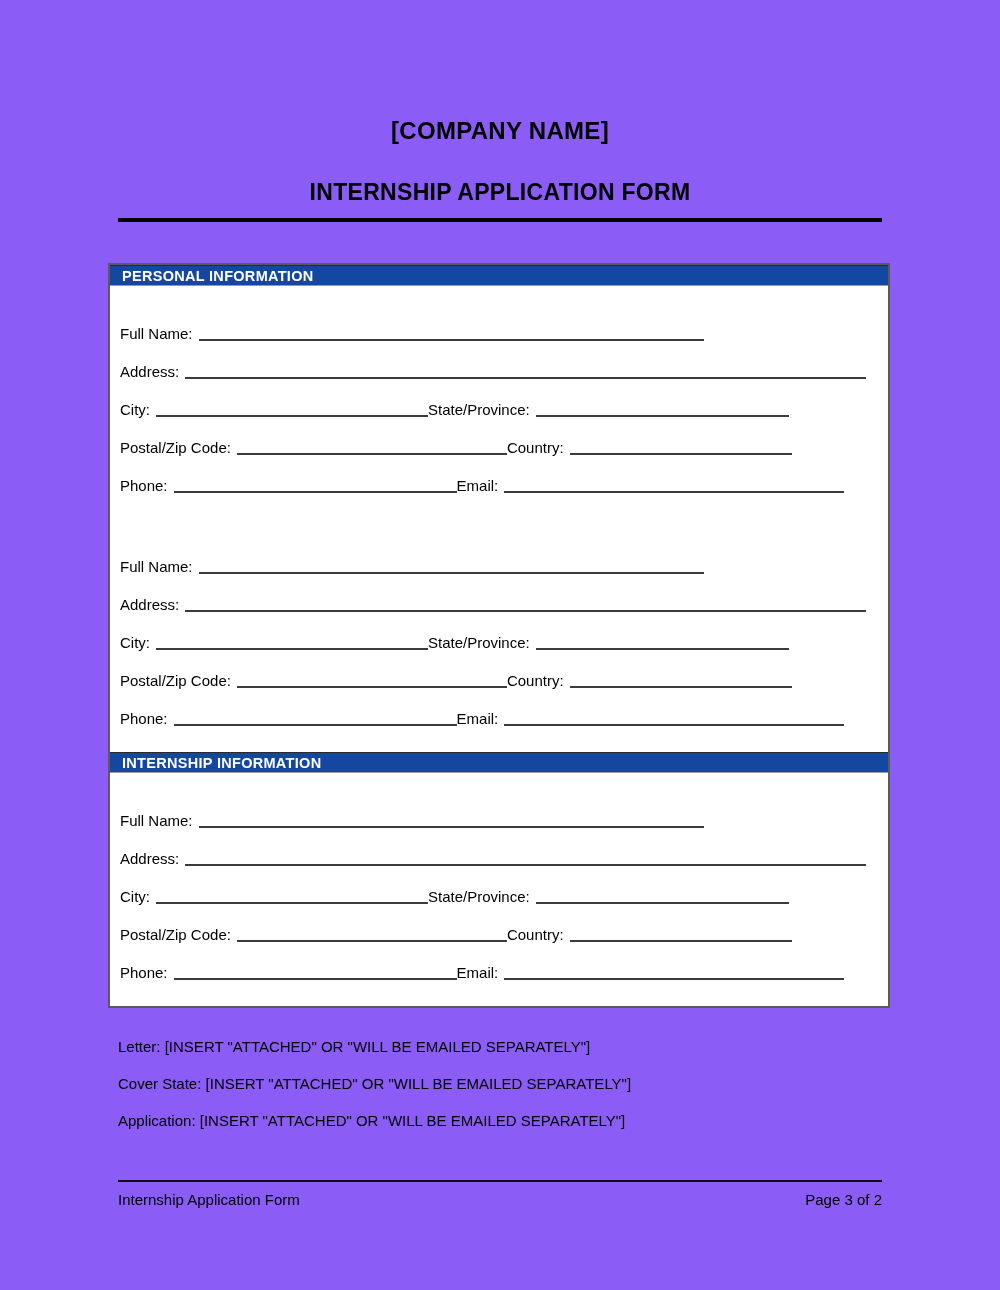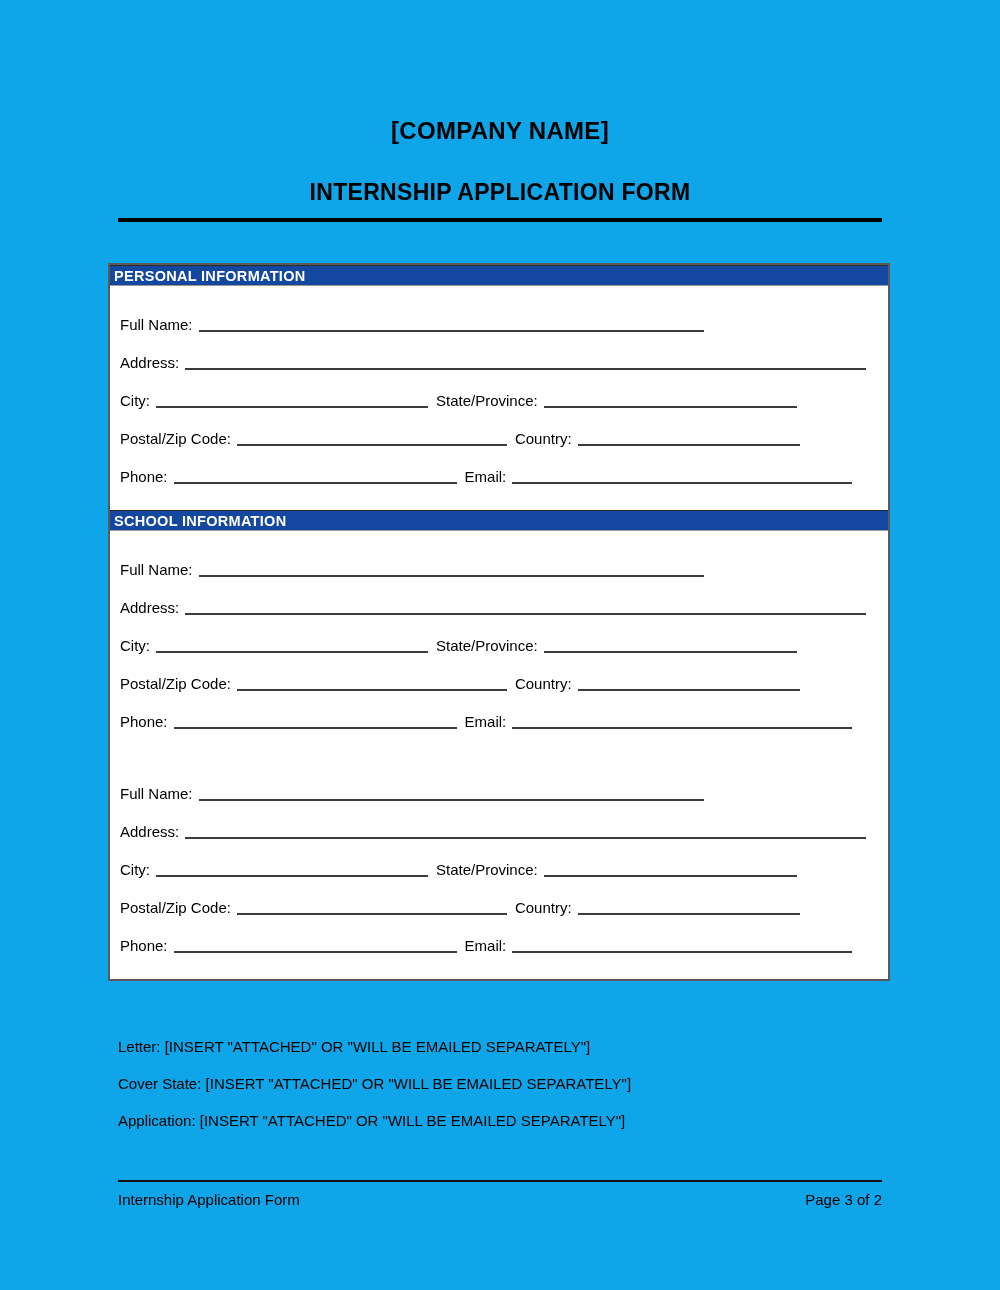--- a/index.html
+++ b/index.html
@@ -1,20 +1,20 @@
 <!DOCTYPE html>
 <html style="--header-bg: #14479F; --header-fg: #FFFFFF;"><head>
 <meta charset="utf-8">
 <style>
   html, body { margin: 0; padding: 0; background: #ffffff; }
   .page {
     position: relative;
     width: 1000px;
     height: 1290px;
-    background: #0ea5e9;
+    background: #8b5cf6;
     font-family: "Liberation Sans", sans-serif;
     color: #000000;
     overflow: hidden;
   }
   .doc-title {
     padding-top: 117px;
     text-align: center;
     font-size: 24px;
     font-weight: bold;
     letter-spacing: 0.3px;
@@ -42,37 +42,37 @@
     background: #ffffff;
   }
   .section-bar {
     height: 21px;
     line-height: 20px;
     background: var(--header-bg, #14479F);
     color: var(--header-fg, #ffffff);
     font-size: 14.5px;
     font-weight: bold;
     letter-spacing: 0.3px;
-    padding-left: 4px;
+    padding-left: 12px;
     border-top: 1px solid #2b2b2b;
     border-bottom: 1px solid #9a9a9a;
     box-sizing: border-box;
   }
   .section-body {
-    padding: 10px 22px 24px 10px;
+    padding: 19px 22px 24px 10px;
   }
   .row {
     display: flex;
     align-items: flex-end;
     height: 38px;
     font-size: 15px;
     box-sizing: border-box;
   }
   .lbl { white-space: nowrap; line-height: 19px; }
-  .lbl2 { margin-left: 8px; }
+  .lbl2 { }
   .line {
     border-bottom: 2px solid #3c3c3c;
     height: 2px;
     margin: 0 0 2px 6px;
     flex-shrink: 0;
   }
   .w-fullname { width: 505px; }
   .w-address  { flex: 1 1 auto; }
   .w-city     { width: 272px; }
   .w-state    { width: 253px; }
@@ -143,21 +143,20 @@
         <div class="row">
           <span class="lbl">Phone:</span>
           <span class="line w-phone"></span>
           <span class="lbl lbl2">Email:</span>
           <span class="line w-email"></span>
         </div>
       </div>
     </div>
 
     <div class="section">
-      <div class="section-bar">SCHOOL INFORMATION</div>
       <div class="section-body">
         <div class="row">
           <span class="lbl">Full Name:</span>
           <span class="line w-fullname"></span>
         </div>
         <div class="row">
           <span class="lbl">Address:</span>
           <span class="line w-address"></span>
         </div>
         <div class="row">
@@ -175,20 +174,21 @@
         <div class="row">
           <span class="lbl">Phone:</span>
           <span class="line w-phone"></span>
           <span class="lbl lbl2">Email:</span>
           <span class="line w-email"></span>
         </div>
       </div>
     </div>
 
     <div class="section">
+      <div class="section-bar">INTERNSHIP INFORMATION</div>
       <div class="section-body">
         <div class="row">
           <span class="lbl">Full Name:</span>
           <span class="line w-fullname"></span>
         </div>
         <div class="row">
           <span class="lbl">Address:</span>
           <span class="line w-address"></span>
         </div>
         <div class="row">

